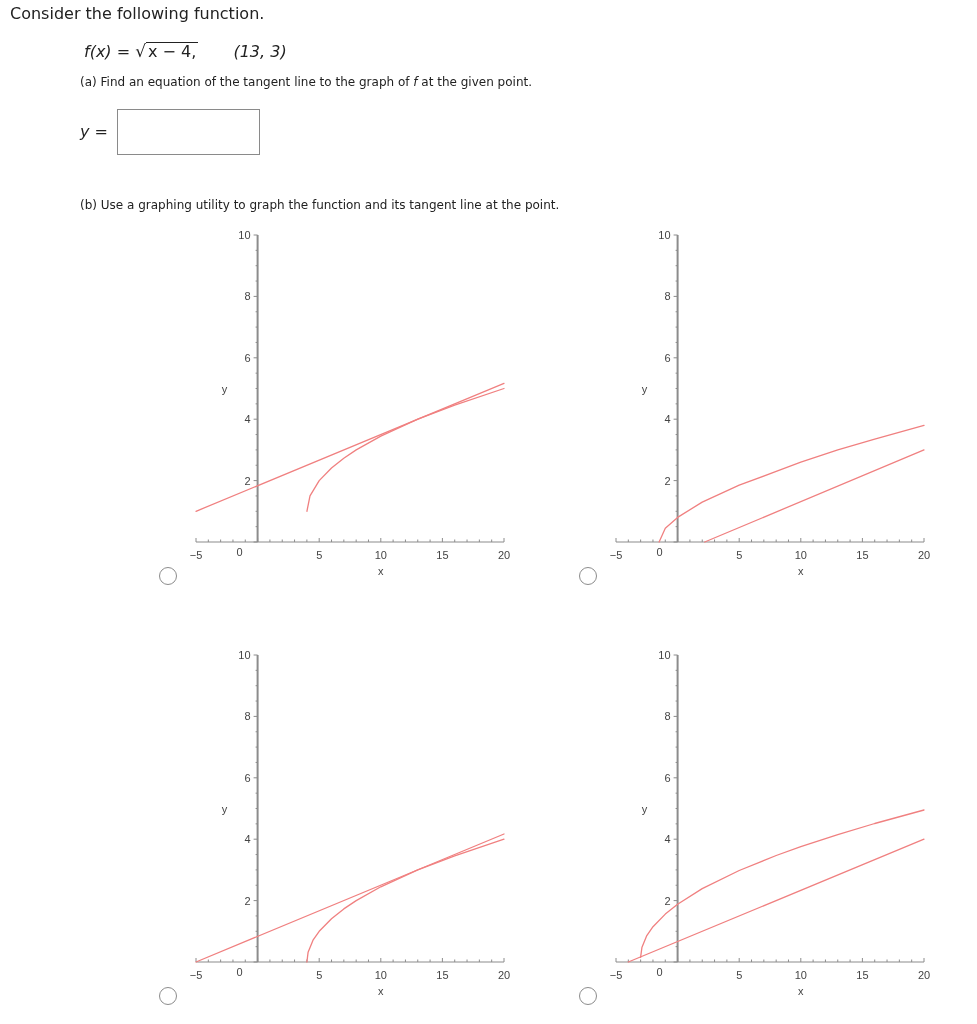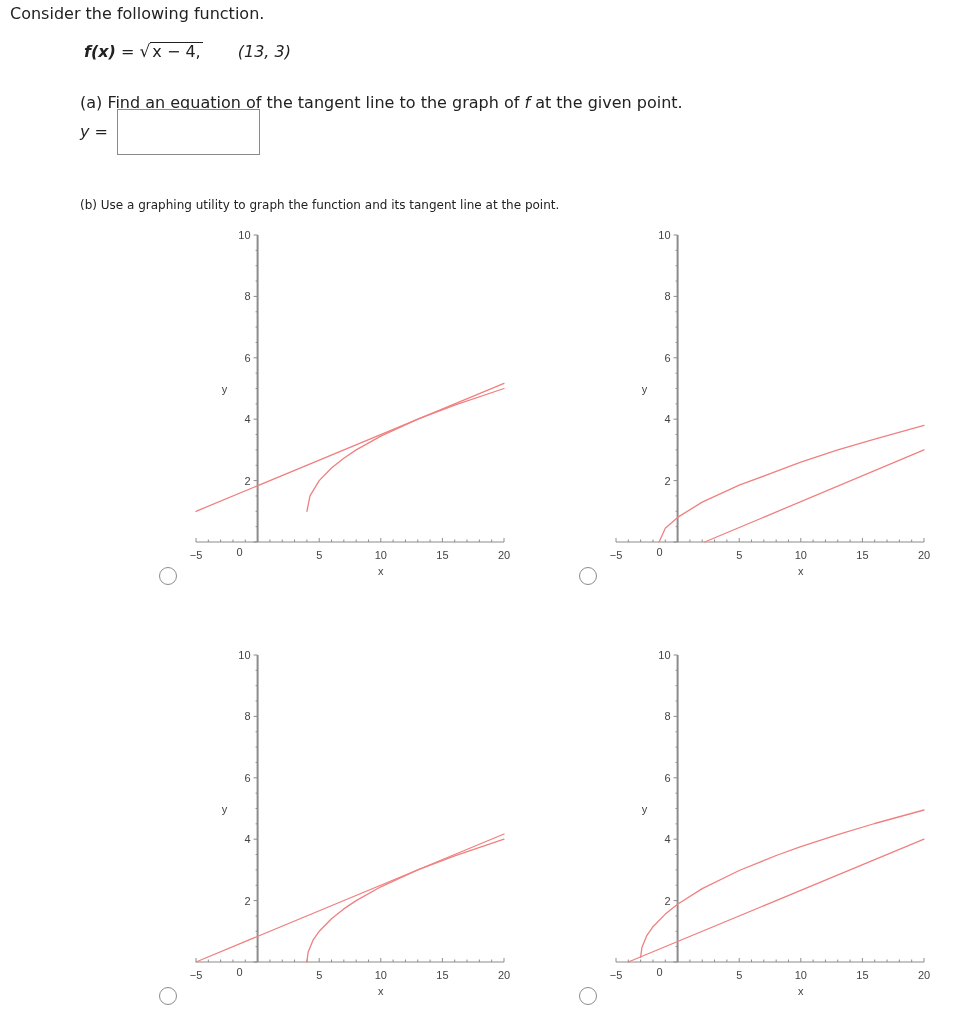--- a/index.html
+++ b/index.html
@@ -1,24 +1,24 @@
 <!DOCTYPE html>
 <html><head>
 <meta charset="utf-8">
 <style>
   html, body { margin: 0; padding: 0; background: #ffffff; }
   body { width: 977px; height: 1024px; position: relative; overflow: hidden;
          font-family: "DejaVu Sans", sans-serif; color: #222; }
   .intro { position: absolute; left: 10px; top: 4px; font-size: 16px; text-align: right; }
   .func { position: absolute; left: 84px; top: 41px; font-size: 16px; white-space: nowrap; }
-  .func .fx { font-style: italic; font-weight: bold; }
+  .func .fx { font-style: italic; }
   .func .sqrt { display: inline-block; border-top: 1.5px solid #222; padding: 0 2px; margin-left: 0; line-height: 17px; text-align: center; }
   .func .root { font-size: 17px; }
   .func .pt { margin-left: 30px; font-style: italic; }
-  .qa { position: absolute; left: 80px; top: 93px; font-size: 16px; }
+  .qa { position: absolute; left: 80px; top: 75px; font-size: 12px; }
   .qa i { font-style: italic; }
   .ylab { position: absolute; left: 80px; top: 122px; font-size: 16px; font-style: italic; }
   .ylab span { font-style: normal; }
   .answer { position: absolute; left: 117px; top: 109px; width: 133px; height: 44px;
             border: 1px solid #8a8a8a; box-sizing: content-box; background: #fff;
             font-size: 16px; padding: 0 4px; outline: none; }
   .qb { position: absolute; left: 80px; top: 198px; font-size: 12px; }
   .option { position: absolute; width: 420px; height: 420px; }
   .option svg { position: absolute; left: 0; top: 0; overflow: visible; }
   .radio { position: absolute; width: 16px; height: 16px; border: 1px solid #8c8c8c;

